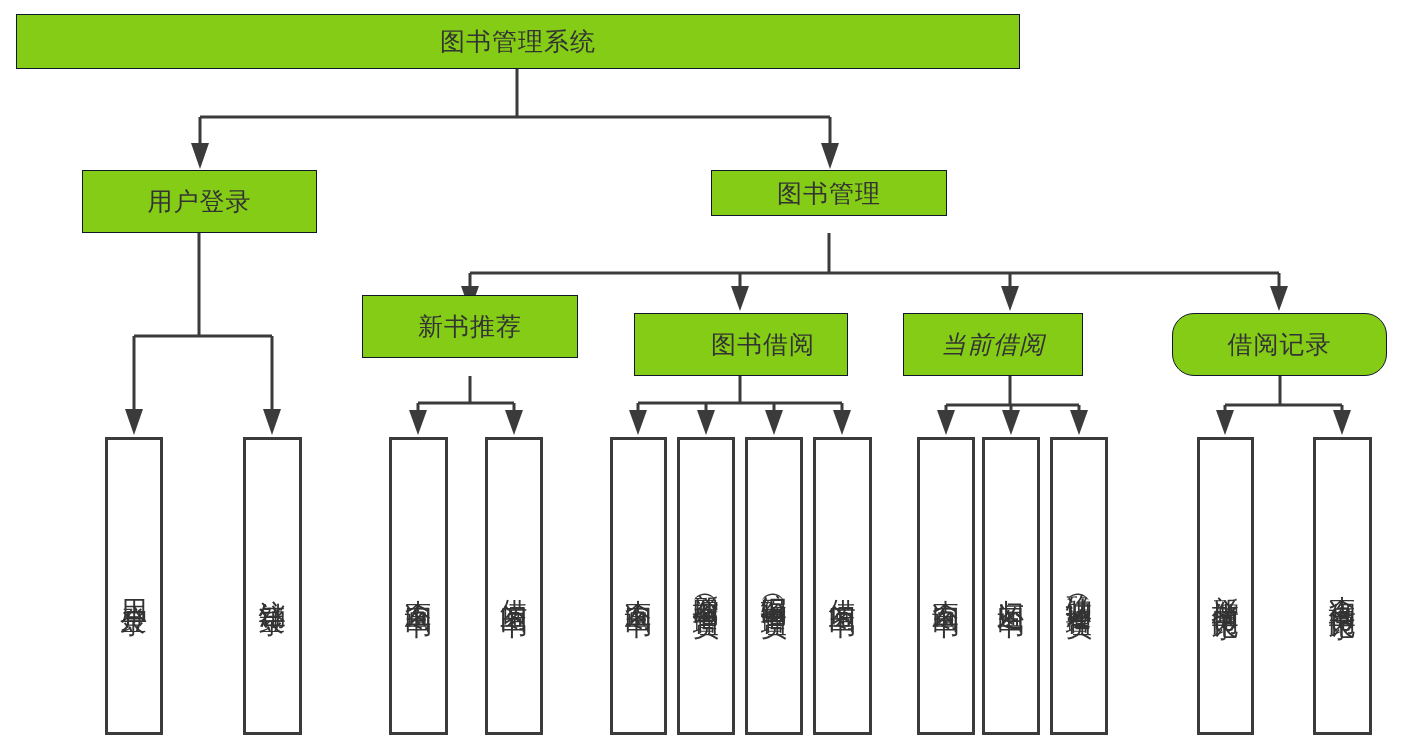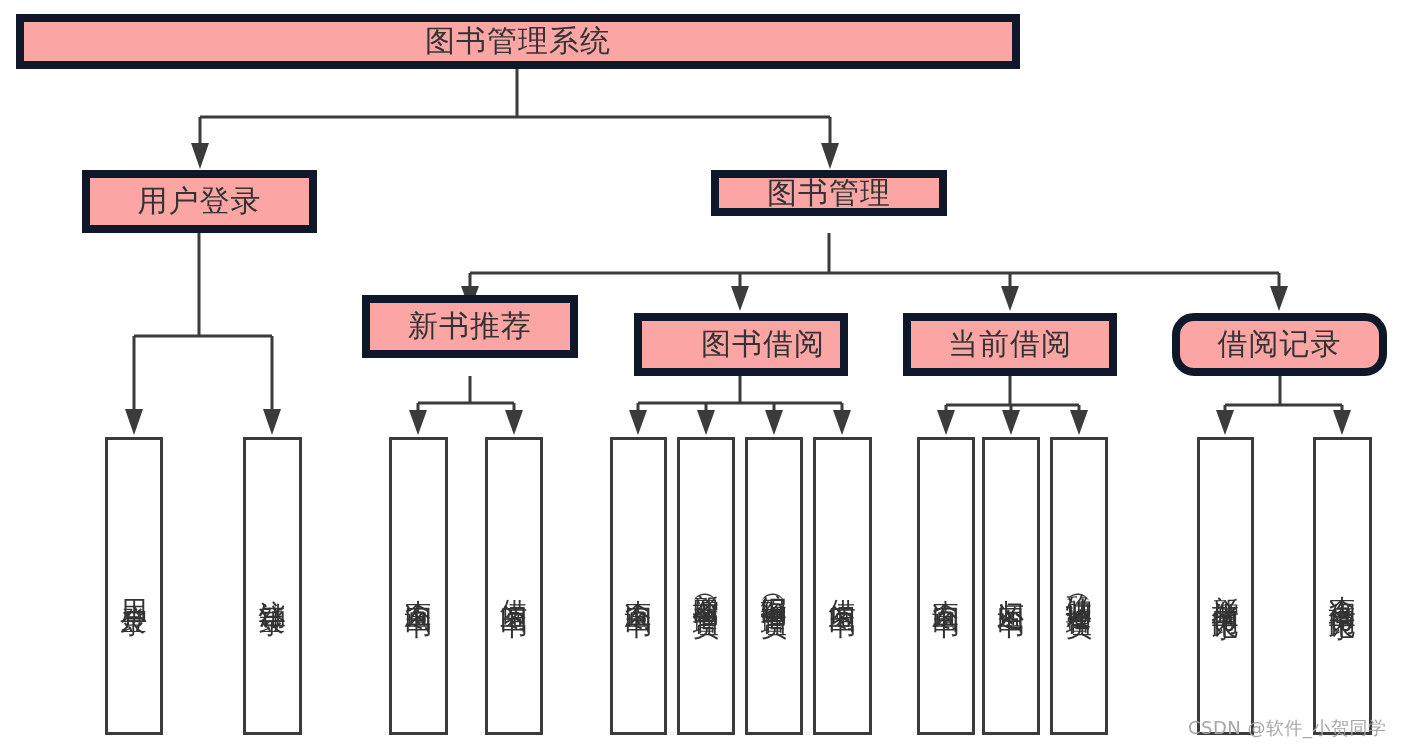--- a/index.html
+++ b/index.html
@@ -27,26 +27,26 @@
     stroke: #3b3b3b;
     stroke-width: 3;
   }
   #connectors polygon {
     fill: #3b3b3b;
     stroke: none;
   }
   .hnode {
     position: absolute;
     box-sizing: border-box;
-    border: 8px solid #0f172a;
-    background: #fca5a5;
+    border: 1px solid #0f172a;
+    background: #84cc16;
     display: flex;
     align-items: center;
     justify-content: center;
-    font-size: 30px;
+    font-size: 25px;
     letter-spacing: 1px;
     color: #333333;
     white-space: nowrap;
     z-index: 2;
   }
   .vnode {
     position: absolute;
     top: 437px;
     height: 298px;
     box-sizing: border-box;
@@ -129,21 +129,21 @@
     </g>
   </svg>
 
   <div class="hnode" style="left:16px; top:14px; width:1004px; height:55px;">图书管理系统</div>
 
   <div class="hnode" style="left:82px; top:170px; width:235px; height:63px;">用户登录</div>
   <div class="hnode" style="left:711px; top:170px; width:236px; height:46px;">图书管理</div>
 
   <div class="hnode" style="left:362px; top:295px; width:216px; height:63px;">新书推荐</div>
   <div class="hnode" style="left:634px; top:313px; width:214px; height:63px;padding-left:44px;">图书借阅</div>
-  <div class="hnode" style="left:903px; top:313px; width:214px; height:63px;">当前借阅</div>
+  <div class="hnode" style="left:903px; top:313px; width:180px; height:63px;font-style:italic;">当前借阅</div>
   <div class="hnode" style="left:1172px; top:313px; width:215px; height:63px;border-radius:22px;">借阅记录</div>
 
   <div class="vnode" style="left:105px; width:58px;">
     <span>用户登录</span>
   </div>
   <div class="vnode" style="left:243px; width:59px;">
     <span>注销登录</span>
   </div>
 
   <div class="vnode" style="left:389px; width:59px;">
@@ -176,15 +176,14 @@
     <span>确认归还（管理员）</span>
   </div>
 
   <div class="vnode" style="left:1197px; width:57px;">
     <span>新增借阅记录</span>
   </div>
   <div class="vnode" style="left:1313px; width:59px;">
     <span>查询借阅记录</span>
   </div>
 
-  <div id="watermark">CSDN @软件_小贺同学</div>
 
 </div>
 
 </body></html>

